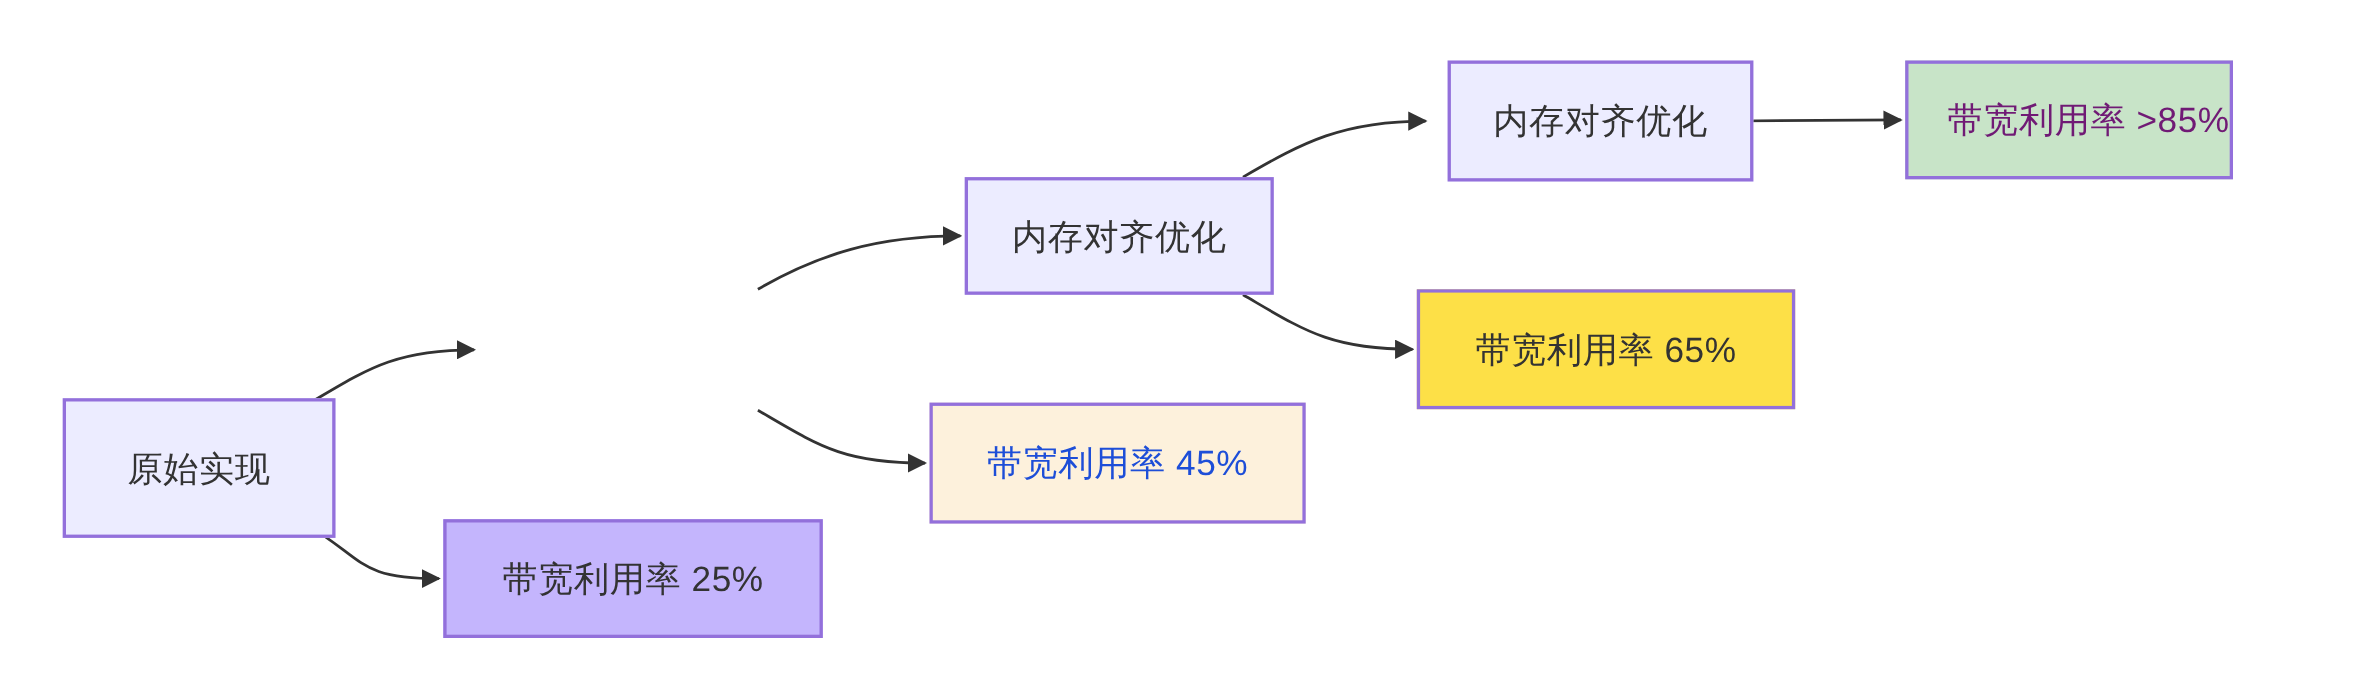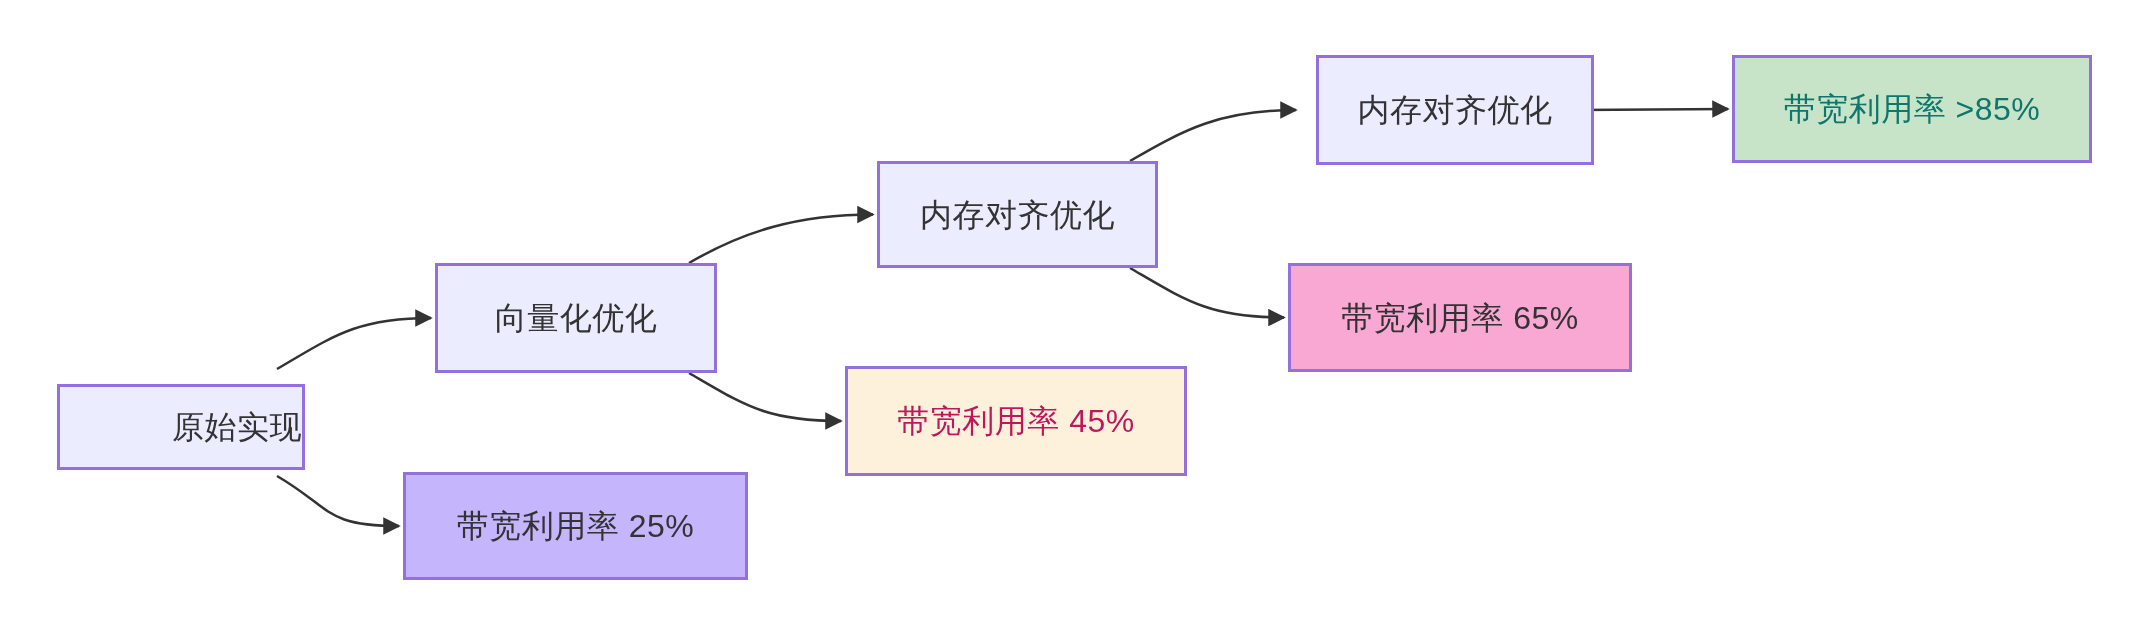--- a/index.html
+++ b/index.html
@@ -53,37 +53,34 @@
       </marker>
     </defs>
   <path d="M 277,369 C 332,337 356,318 431,318" fill="none" stroke="#333333" stroke-width="2.5" marker-end="url(#arrowhead)"></path>
       <path d="M 277,476 C 332,508 324,526 399,526" fill="none" stroke="#333333" stroke-width="2.5" marker-end="url(#arrowhead)"></path>
       <path d="M 689,263 C 744,231 798,214.5 873,214.5" fill="none" stroke="#333333" stroke-width="2.5" marker-end="url(#arrowhead)"></path>
       <path d="M 689,373 C 744,405 766,421 841,421" fill="none" stroke="#333333" stroke-width="2.5" marker-end="url(#arrowhead)"></path>
       <path d="M 1130,161 C 1185,129 1221,110 1296,110" fill="none" stroke="#333333" stroke-width="2.5" marker-end="url(#arrowhead)"></path>
       <path d="M 1130,268 C 1185,300 1209,317.5 1284,317.5" fill="none" stroke="#333333" stroke-width="2.5" marker-end="url(#arrowhead)"></path>
       <path d="M 1578,110 L 1728,109" fill="none" stroke="#333333" stroke-width="2.5" marker-end="url(#arrowhead)"></path>
     </svg>
-<div class="node" style="left: 57px; top: 384px; width: 248px; height: 86px; background: rgb(236, 236, 255); border-color: rgb(147, 112, 219); color: rgb(51, 51, 51); justify-content: flex-end;">
+<div class="node" style="left: 57px; top: 362px; width: 248px; height: 127px; background: rgb(236, 236, 255); border-color: rgb(147, 112, 219); color: rgb(51, 51, 51);">
       <span>原始实现</span>
     </div>
     <div class="node" style="left: 403px; top: 472px; width: 345px; height: 108px; background: #c4b5fd; border-color: rgb(147, 112, 219); color: rgb(51, 51, 51);">
       <span>带宽利用率 25%</span>
     </div>
-    <div class="node" style="left: 435px; top: 263px; width: 282px; height: 110px; background: rgb(236, 236, 255); border-color: rgb(147, 112, 219); color: rgb(51, 51, 51);">
-      <span>向量化优化</span>
-    </div>
-    <div class="node" style="left: 845px; top: 366px; width: 342px; height: 110px; background: rgb(253, 241, 220); border-color: rgb(147, 112, 219); color: #be185d;">
+    <div class="node" style="left: 845px; top: 366px; width: 342px; height: 110px; background: rgb(253, 241, 220); border-color: rgb(147, 112, 219); color: #1d4ed8;">
       <span>带宽利用率 45%</span>
     </div>
     <div class="node" style="left: 877px; top: 161px; width: 281px; height: 107px; background: rgb(236, 236, 255); border-color: rgb(147, 112, 219); color: rgb(51, 51, 51);">
       <span>内存对齐优化</span>
     </div>
-    <div class="node" style="left: 1288px; top: 263px; width: 344px; height: 109px; background: #f9a8d4; border-color: rgb(147, 112, 219); color: rgb(51, 51, 51);">
+    <div class="node" style="left: 1288px; top: 263px; width: 344px; height: 109px; background: #fde047; border-color: rgb(147, 112, 219); color: rgb(51, 51, 51);">
       <span>带宽利用率 65%</span>
     </div>
     <div class="node" style="left: 1300px; top: 55px; width: 278px; height: 110px; background: rgb(236, 236, 255); border-color: rgb(147, 112, 219); color: rgb(51, 51, 51); margin-left: 16px;">
       <span>内存对齐优化</span>
     </div>
-    <div class="node" style="left: 1732px; top: 55px; width: 360px; height: 108px; background: rgb(200, 228, 200); border-color: rgb(147, 112, 219); color: #0f766e;">
+    <div class="node" style="left: 1732px; top: 55px; width: 298px; height: 108px; background: rgb(200, 228, 200); border-color: rgb(147, 112, 219); color: #701a75; justify-content: flex-end;">
       <span>带宽利用率 &gt;85%</span>
     </div>
   </div>
 
 </body></html>

